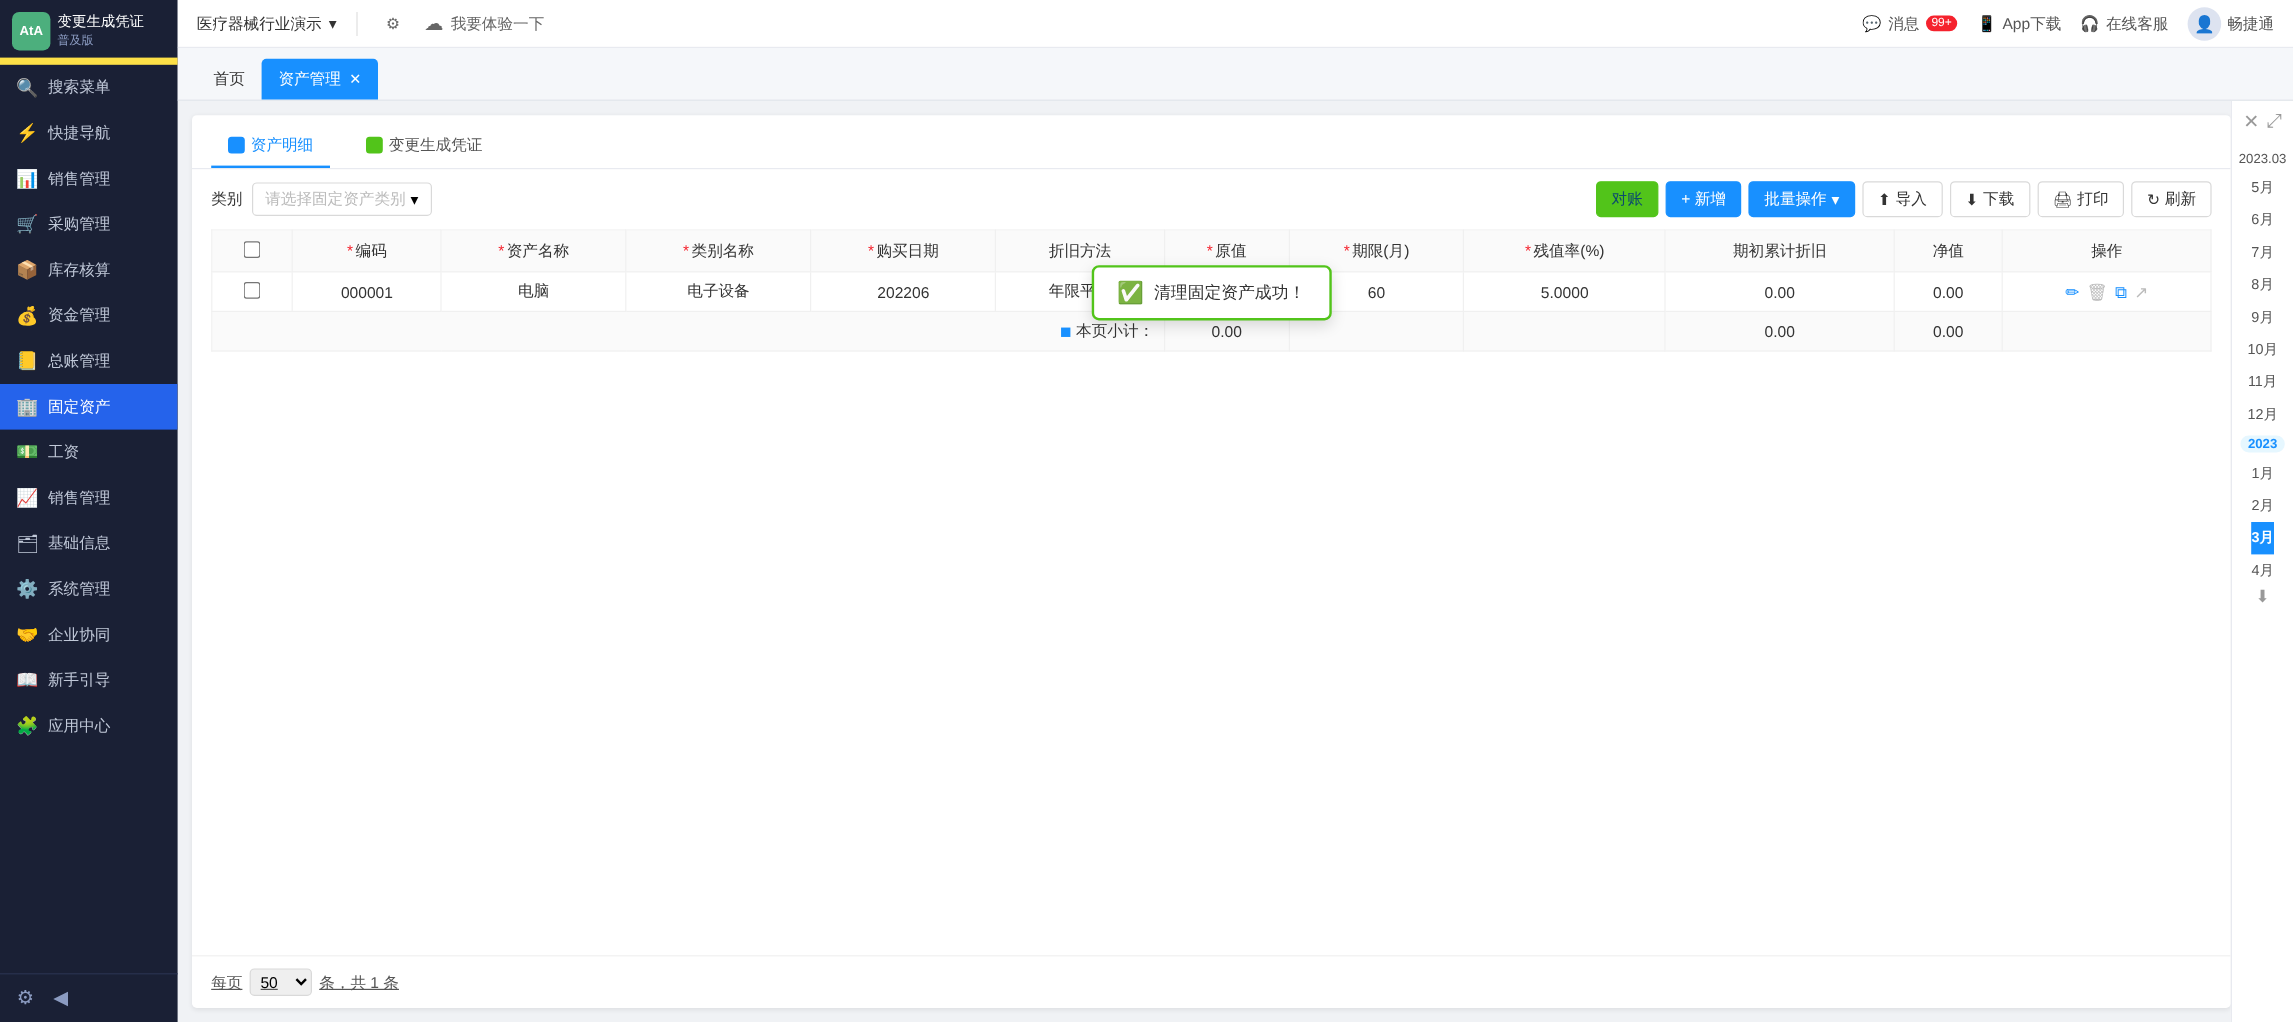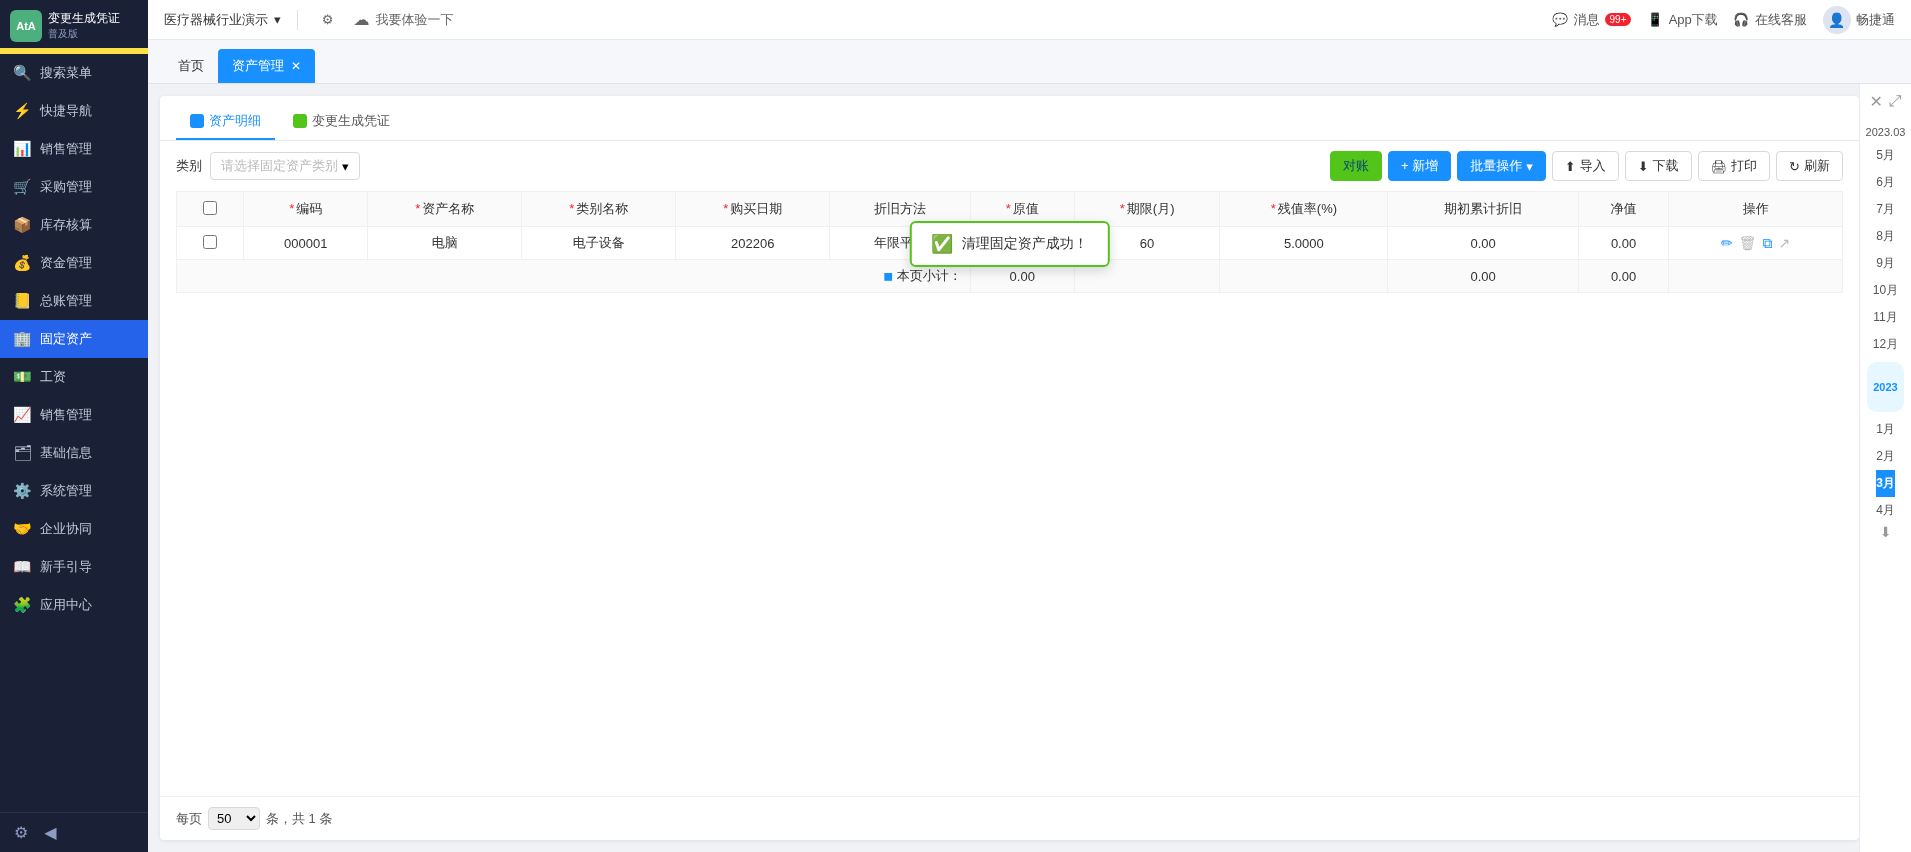--- a/index.html
+++ b/index.html
@@ -41,21 +41,21 @@
     .tab { display: flex; align-items: center; gap: 5px; padding: 8px 14px; font-size: 13px; cursor: pointer; border-radius: 4px 4px 0 0; color: #555; background: transparent; }
     .tab.active { background: #1890ff; color: white; }
     .tab-home { color: #333; }
     .tab-close { font-size: 12px; cursor: pointer; margin-left: 2px; }
 
     
     .content { flex: 1; display: flex; overflow: hidden; }
     .content-main { flex: 1; display: flex; flex-direction: column; overflow: hidden; background: white; margin: 12px 0 12px 12px; border-radius: 4px; box-shadow: 0 1px 4px rgba(0,0,0,0.08); }
 
     
-    .subtabs { display: flex; align-items: center; padding: 10px 16px 0; border-bottom: 1px solid #e8eaf0; gap: 4px; }
+    .subtabs { display: flex; align-items: center; padding: 10px 16px 0; border-bottom: 1px solid #e8eaf0; gap: 16px; }
     .subtab { display: flex; align-items: center; gap: 5px; padding: 6px 14px 8px; font-size: 13px; cursor: pointer; color: #555; border-bottom: 2px solid transparent; }
     .subtab.active { color: #1890ff; border-bottom: 2px solid #1890ff; }
     .subtab .subtab-icon { width: 16px; height: 16px; border-radius: 3px; background: #1890ff; display: flex; align-items: center; justify-content: center; }
     .subtab .subtab-icon2 { width: 16px; height: 16px; border-radius: 3px; background: #52c41a; display: flex; align-items: center; justify-content: center; }
 
     
     .toolbar { display: flex; padding: 10px 16px; gap: 8px; }
     .toolbar-right { margin-left: auto; display: flex; align-items: center; gap: 6px; }
     .btn { display: flex; align-items: center; gap: 4px; padding: 5px 12px; border-radius: 4px; cursor: pointer; font-size: 13px; border: 1px solid #d9d9d9; background: white; color: #333; }
     .btn-primary { background: #1890ff; border-color: #1890ff; color: white; }
@@ -75,30 +75,30 @@
     .subtotal-row td { background: #fafafa; color: #333; }
     .action-icons { display: flex; align-items: center; gap: 6px; justify-content: center; }
     .action-icon { color: #1890ff; cursor: pointer; font-size: 14px; }
     .action-icon.gray { color: #bbb; }
 
     
     .toast { position: absolute; border: 2px solid #52c41a; border-radius: 6px; background: white; padding: 10px 20px; display: flex; align-items: center; gap: 8px; color: #333; font-size: 14px; box-shadow: 0 4px 12px rgba(0,0,0,0.15); z-index: 100; }
     .toast-check { color: #52c41a; font-size: 18px; }
 
     
-    .pagination { padding: 10px 16px; display: flex; align-items: center; gap: 6px; font-size: 13px; color: #555; border-top: 1px solid #f0f0f0; }
+    .pagination { padding: 10px 16px; display: flex; align-items: center; gap: 6px; font-size: 13px; color: #555; border-top: 1px solid #f0f0f0; text-decoration: underline; }
     .page-size-select { border: 1px solid #d9d9d9; border-radius: 4px; padding: 2px 4px; font-size: 13px; cursor: pointer; }
 
     
     .right-panel { width: 52px; background: white; border-left: 1px solid #e8eaf0; display: flex; flex-direction: column; align-items: center; padding: 8px 0; overflow-y: auto; flex-shrink: 0; margin: 0; }
     .right-panel::-webkit-scrollbar { width: 0; }
     .rp-header { font-size: 11px; color: #555; text-align: center; padding: 4px 0; writing-mode: horizontal-tb; }
     .rp-close { font-size: 16px; cursor: pointer; color: #999; margin-bottom: 4px; }
     .rp-expand { font-size: 16px; cursor: pointer; color: #999; margin-bottom: 8px; }
-    .rp-year { font-size: 11px; color: #1890ff; font-weight: bold; background: #e6f7ff; border-radius: 10px; padding: 19px 6px; margin: 4px 0; }
+    .rp-year { font-size: 11px; color: #1890ff; font-weight: bold; background: #e6f7ff; border-radius: 10px; padding: 1px 6px; margin: 4px 0; }
     .rp-month { font-size: 12px; color: #555; padding: 5px 0; cursor: pointer; text-align: center; width: 100%; }
     .rp-month.active { background: #1890ff; color: white; border-radius: 0; font-weight: bold; }
     .rp-top-icons { display: flex; gap: 6px; justify-content: center; margin-bottom: 4px; }
     .rp-arrow { font-size: 14px; color: #999; cursor: pointer; }
 
     
     ::-webkit-scrollbar { height: 8px; }
     ::-webkit-scrollbar-thumb { background: #c5c5c5; border-radius: 4px; }
     ::-webkit-scrollbar-track { background: #f0f0f0; }
   </style>

